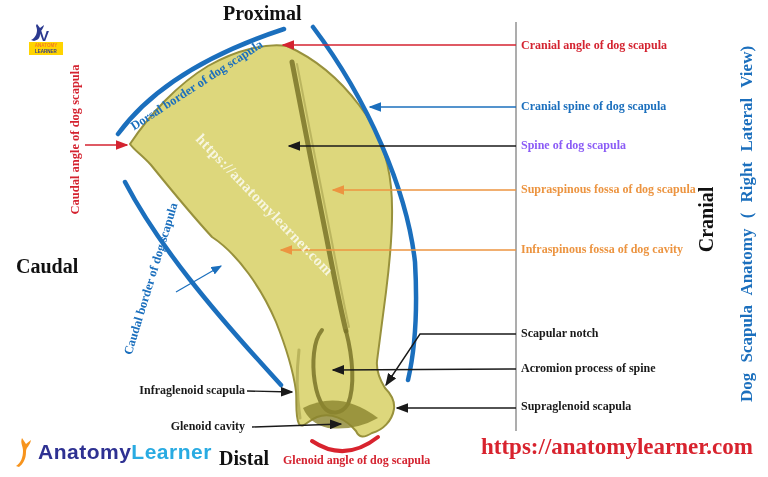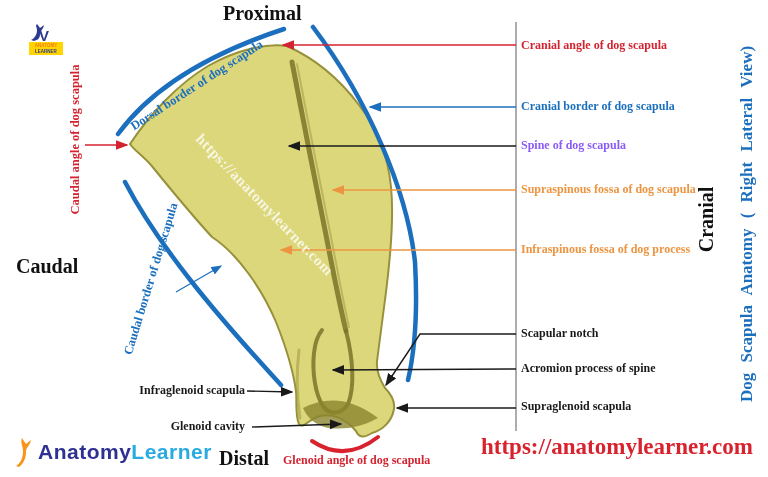--- a/index.html
+++ b/index.html
@@ -110,24 +110,24 @@
   </svg>
 
   <div class="watermark">https://anatomylearner.com</div>
 
   <div class="orient" style="left:223px; top:2px;">Proximal</div>
   <div class="orient" style="left:16px; top:238px;margin-top:17px;">Caudal</div>
   <div class="orient" style="left:219px; top:447px;">Distal</div>
   <div class="orient rot" style="left:661px; top:208px; width:90px; transform:rotate(-90deg);">Cranial</div>
 
   <div class="lbl lbl-right" style="top: 39px; color: rgb(212, 35, 48);">Cranial angle of dog scapula</div>
-  <div class="lbl lbl-right" style="top: 100px; color: rgb(27, 111, 189);">Cranial border of dog scapula</div>
+  <div class="lbl lbl-right" style="top: 100px; color: rgb(27, 111, 189);">Cranial spine of dog scapula</div>
   <div class="lbl lbl-right" style="top: 139px; color: #8b5cf6;">Spine of dog scapula</div>
   <div class="lbl lbl-right" style="top: 183px; color: rgb(236, 148, 64);">Supraspinous fossa of dog scapula</div>
-  <div class="lbl lbl-right" style="top: 243px; color: rgb(236, 148, 64);">Infraspinous fossa of dog process</div>
+  <div class="lbl lbl-right" style="top: 243px; color: rgb(236, 148, 64);">Infraspinous fossa of dog cavity</div>
   <div class="lbl lbl-right" style="top: 327px; color: rgb(26, 26, 26);">Scapular notch</div>
   <div class="lbl lbl-right" style="top: 362px; color: rgb(26, 26, 26);">Acromion process of spine</div>
   <div class="lbl lbl-right" style="top: 400px; color: rgb(26, 26, 26);">Supraglenoid scapula</div>
 
   <div class="lbl lbl-left" style="top: 384px; color: rgb(26, 26, 26);">Infraglenoid scapula</div>
   <div class="lbl lbl-left" style="top: 420px; color: rgb(26, 26, 26);">Glenoid cavity</div>
 
   <div class="lbl rot" style="left: -7px; top: 133px; width: 164px; font-size: 12.5px; transform: rotate(-90deg); color: rgb(212, 35, 48);">Caudal angle of dog scapula</div>
   <div class="lbl rot" style="left: 104px; top: 79px; width: 186px; font-size: 12.5px; transform: rotate(-33deg); color: rgb(27, 111, 189);">Dorsal border of dog scapula</div>
   <div class="lbl rot" style="left: 80px; top: 283px; width: 136px; font-size: 12.5px; transform: rotate(-73deg); color: rgb(27, 111, 189);">Caudal border of dog scapula</div>

